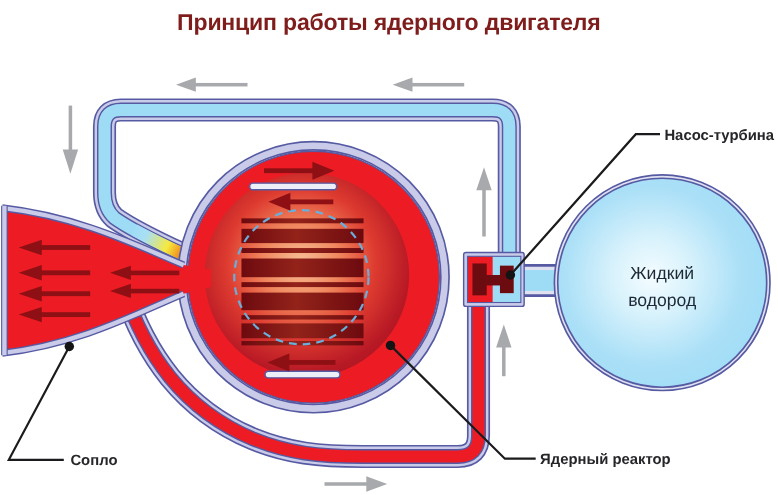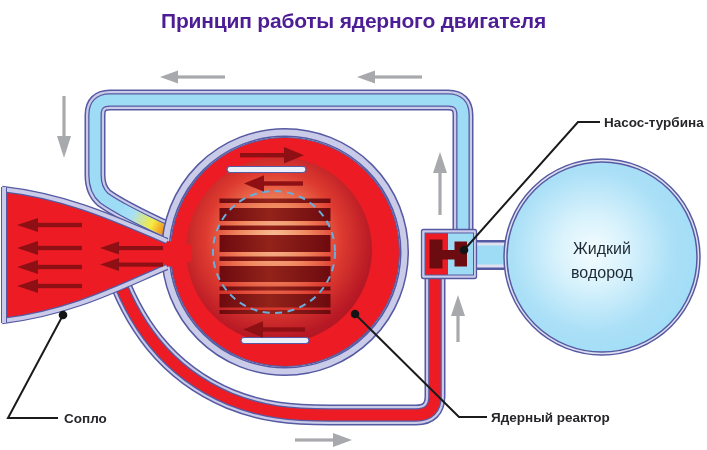--- a/index.html
+++ b/index.html
@@ -1,19 +1,19 @@
 <!DOCTYPE html>
 <html><head>
 <meta charset="utf-8">
 <style>
   html,body{margin:0;padding:0;background:#ffffff;}
   .stage{position:relative;width:707px;height:450px;background:#ffffff;overflow:hidden;
          font-family:"Liberation Sans",sans-serif;}
   .title{position:absolute;top:9px;left:0;right:0;text-align:center;
-         font-size:21px;font-weight:bold;color:#4c1d95;letter-spacing:-0.2px;}
+         font-size:21px;font-weight:bold;color:#7f1d1d;letter-spacing:-0.2px;}
   svg{position:absolute;left:0;top:0;}
   .lbl{font-family:"Liberation Sans",sans-serif;font-size:13.5px;font-weight:bold;fill:#26262a;}
   .tank-lbl{font-family:"Liberation Sans",sans-serif;font-size:16px;fill:#1d2a36;text-anchor:middle;}
   .callout{stroke:#1b1b1d;stroke-width:2;fill:none;}
 </style>
 </head>
 <body>
 
 <div class="stage">
   <div class="title">Принцип работы ядерного двигателя</div>

